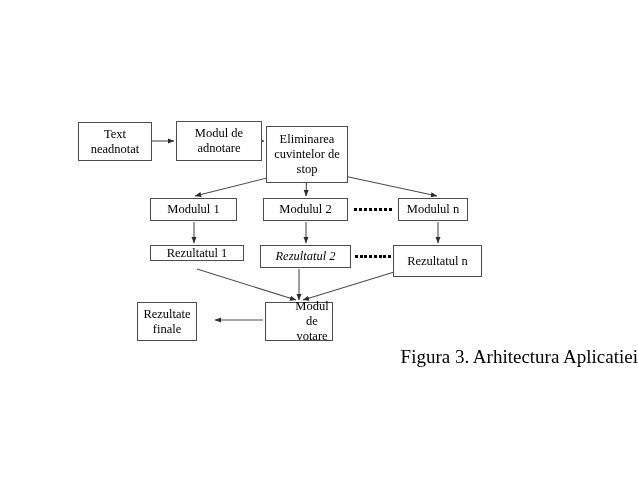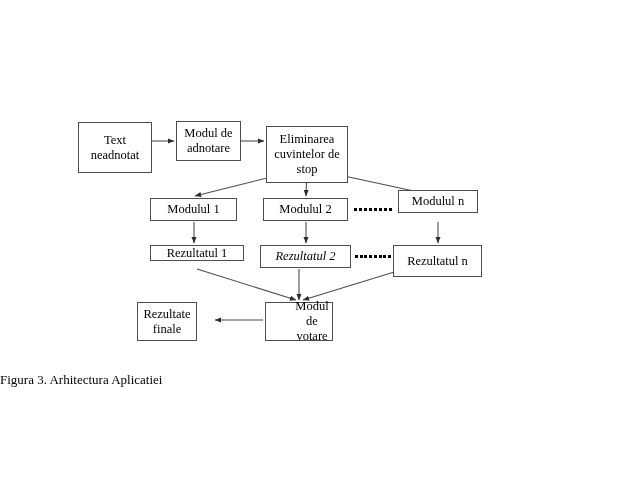--- a/index.html
+++ b/index.html
@@ -51,24 +51,24 @@
   }
   .dots i {
     display: block;
     width: 3px;
     height: 3px;
     background: #000000;
   }
   #caption {
     position: absolute;
     left: 0;
-    top: 372px;
+    top: 346px;
     width: 638px;
-    text-align: left;
-    font-size: 13px;
+    text-align: right;
+    font-size: 19px;
     color: #000000;
   }
 </style>
 </head>
 <body>
 
 <div id="canvas">
 
   <svg id="edges" viewBox="0 0 638 478" width="638" height="478">
     <defs>
@@ -89,35 +89,35 @@
       <line x1="438" y1="222" x2="438" y2="243"></line>
 
       <line x1="197" y1="269" x2="296" y2="300"></line>
       <line x1="299" y1="269" x2="299" y2="300"></line>
       <line x1="404" y1="269" x2="303" y2="300"></line>
 
       <line x1="263" y1="320" x2="215" y2="320"></line>
     </g>
   </svg>
 
-  <div class="node" style="left:78px; top:122px; width:74px; height:51px;">Text
+  <div class="node" style="left:78px; top:122px; width:74px; height:39px;">Text
 neadnotat</div>
 
-  <div class="node" style="left:176px; top:121px; width:65px; height:40px;">Modul de
+  <div class="node" style="left:176px; top:121px; width:86px; height:40px;">Modul de
 adnotare</div>
 
   <div class="node" style="left:266px; top:126px; width:82px; height:57px;">Eliminarea
 cuvintelor de
 stop</div>
 
   <div class="node" style="left:150px; top:198px; width:87px; height:23px;text-align:right;">Modulul 1</div>
 
   <div class="node" style="left:263px; top:198px; width:85px; height:23px;">Modulul 2</div>
 
-  <div class="node" style="left:398px; top:190px; width:80px; height:23px;">Modulul n</div>
+  <div class="node" style="left:398px; top:198px; width:70px; height:23px;">Modulul n</div>
 
   <div class="dots" style="left:354px; top:207px; width:38px; height:4px;">
     <i></i>
       <i></i>
       <i></i>
       <i></i>
       <i></i>
       <i></i>
       <i></i>
       <i></i>

